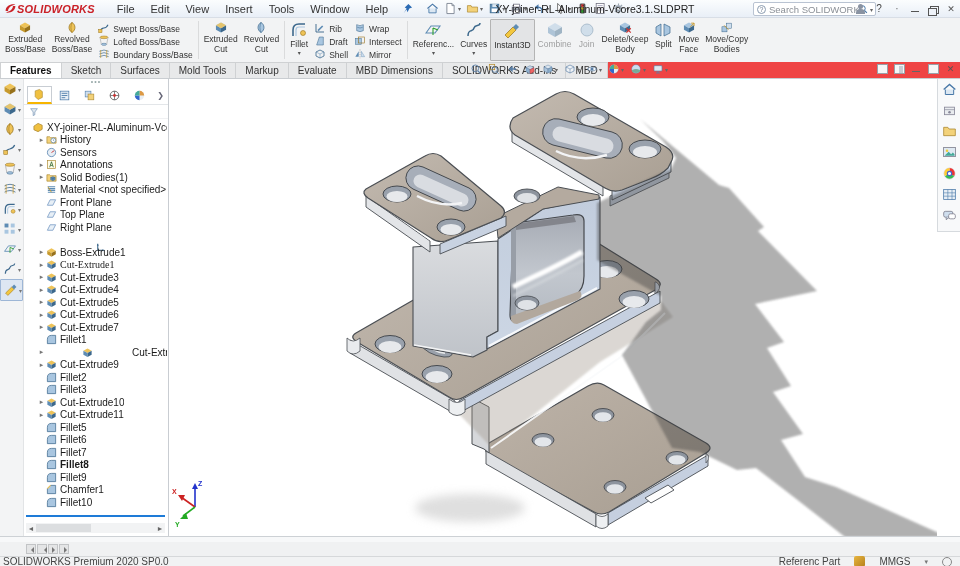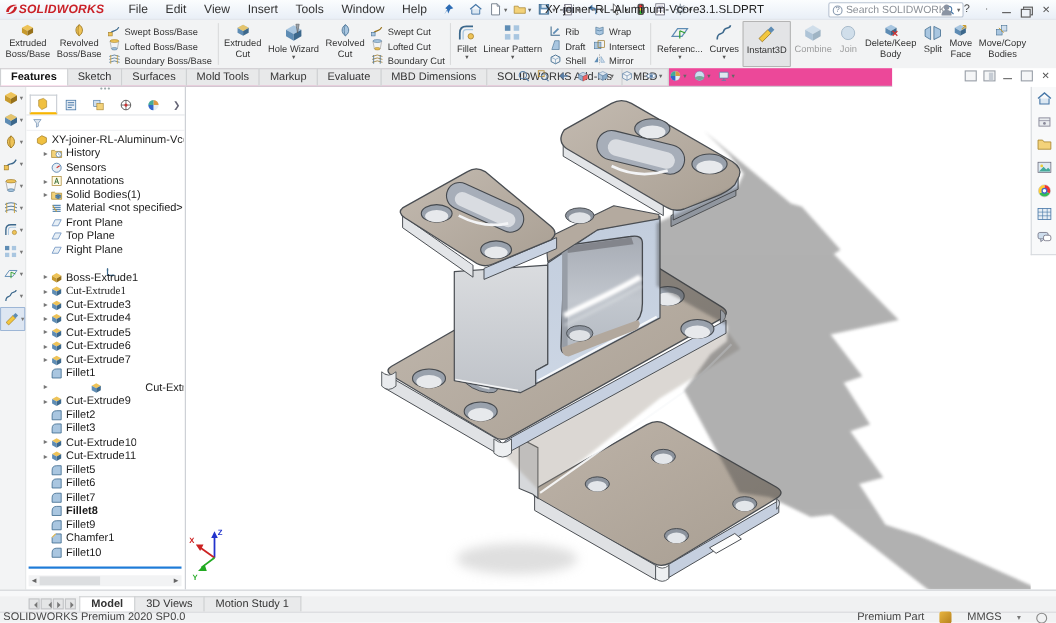--- a/index.html
+++ b/index.html
@@ -39,21 +39,21 @@
 .rlab{font-size:8.5px;line-height:9.5px;color:#333;text-align:center;margin-top:1px;display:flex;flex-direction:column}
 .rdd{font-size:6px;color:#555;line-height:5px;margin-top:1px}
 .rcell:not(.dd) .rdd{visibility:hidden}
 .k-sep{width:1px;background:#dadbdc;padding:0;margin:2px 2px;align-self:stretch}
 .k-stack{justify-content:center;align-items:flex-start}
 .srow{display:flex;align-items:flex-end;height:13px;font-size:8.5px;color:#333;white-space:nowrap}
 .srow svg{width:12px;height:12px;margin-right:3px}
 .pressed{background:#e3e4e6;border:1px solid #b4b4b4;border-radius:1px}
 .dis{opacity:.45}
 
-#tabrow{position:absolute;left:0;top:62px;width:811px;height:17px;background:#ec4899;border-bottom:1px solid #c9cdd1;display:flex;}
+#tabrow{position:absolute;left:0;top:62px;width:960px;height:17px;background:#ef4444;border-bottom:1px solid #c9cdd1;display:flex;}
 .tab{height:16px;padding:2px 9px;font-size:10px;color:#333;background:#e8e9ea;border:1px solid #cfd1d3;border-bottom:none;margin-right:-1px;white-space:nowrap}
 .tab.on{background:#fff;font-weight:bold;color:#111;position:relative;z-index:2}
 #headsup{position:absolute;left:468px;top:63px;display:flex;align-items:center;gap:2px}
 #headsup .qi svg{width:12px;height:12px}
 #vpctl{position:absolute;right:4px;top:64px;display:flex;gap:6px;align-items:center}
 .vpc{width:11px;height:10px;border:1px solid #9aa0a8;position:relative;background:#f5f6f7}
 .vpc.b2::after{content:"";position:absolute;right:1px;top:1px;width:4px;height:7px;background:#c6ccd4}
 .vpc.min{border:none;background:none}
 .vpc.min::after{content:"";position:absolute;left:1px;top:7px;width:8px;height:1px;background:#666}
 .vpc.res{border:1px solid #9aa0a8}
@@ -585,88 +585,43 @@
       <svg class="ricon">
         <use href="#i-cut"></use>
       </svg>
       <div class="rlab">
         <span>Extruded</span>
         <span>Cut</span>
       </div>
       <span class="rdd">▾</span>
 
     </div>
-    <div class="rcell dd k-big">
-      <svg class="ricon">
-        <use href="#i-wizard"></use>
-      </svg>
-      <div class="rlab">
-        <span>Hole Wizard</span>
-        <span></span>
-      </div>
-      <span class="rdd">▾</span>
-
-    </div>
     <div class="rcell k-big">
       <svg class="ricon">
         <use href="#i-cutrev"></use>
       </svg>
       <div class="rlab">
         <span>Revolved</span>
         <span>Cut</span>
       </div>
       <span class="rdd">▾</span>
 
-    </div>
-    <div class="rcell k-stack">
-
-      <div class="rows">
-        <div class="srow">
-          <svg class="sicon">
-            <use href="#i-cutsweep"></use>
-          </svg>
-          <span>Swept Cut</span>
-        </div>
-        <div class="srow">
-          <svg class="sicon">
-            <use href="#i-cutloft"></use>
-          </svg>
-          <span>Lofted Cut</span>
-        </div>
-        <div class="srow">
-          <svg class="sicon">
-            <use href="#i-cutbound"></use>
-          </svg>
-          <span>Boundary Cut</span>
-        </div>
-      </div>
     </div>
     <div class="rcell k-sep">
       
       
       
       
     </div>
     <div class="rcell dd k-big">
       <svg class="ricon">
         <use href="#i-fillet"></use>
       </svg>
       <div class="rlab">
         <span>Fillet</span>
-        <span></span>
-      </div>
-      <span class="rdd">▾</span>
-
-    </div>
-    <div class="rcell dd k-big">
-      <svg class="ricon">
-        <use href="#i-pattern"></use>
-      </svg>
-      <div class="rlab">
-        <span>Linear Pattern</span>
         <span></span>
       </div>
       <span class="rdd">▾</span>
 
     </div>
     <div class="rcell k-stack">
 
       <div class="rows">
         <div class="srow">
           <svg class="sicon">
@@ -1422,29 +1377,23 @@
 
 <div id="hscroll"></div>
 <div id="bottombar">
   <div id="navarrows">
 
   <span class="nav nav-first first"></span>
       <span class="nav nav-prev prev"></span>
       <span class="nav nav-next next"></span>
       <span class="nav nav-last last"></span>
     </div>
-  <div style="display:flex">
-
-  <div class="btab on"><span>Model</span></div>
-      <div class="btab"><span>3D Views</span></div>
-      <div class="btab"><span>Motion Study 1</span></div>
-    </div>
 </div>
 <div id="statusbar">
   <span id="statusleft">SOLIDWORKS Premium 2020 SP0.0</span>
   <div id="statusright">
-    <span>Premium Part</span>
+    <span>Referenc Part</span>
     <span class="sic"></span>
     <span>MMGS</span>
     <span style="font-size:7px;color:#777">▾</span>
     <span class="globe"></span>
   </div>
 </div>
 
 </body></html>

